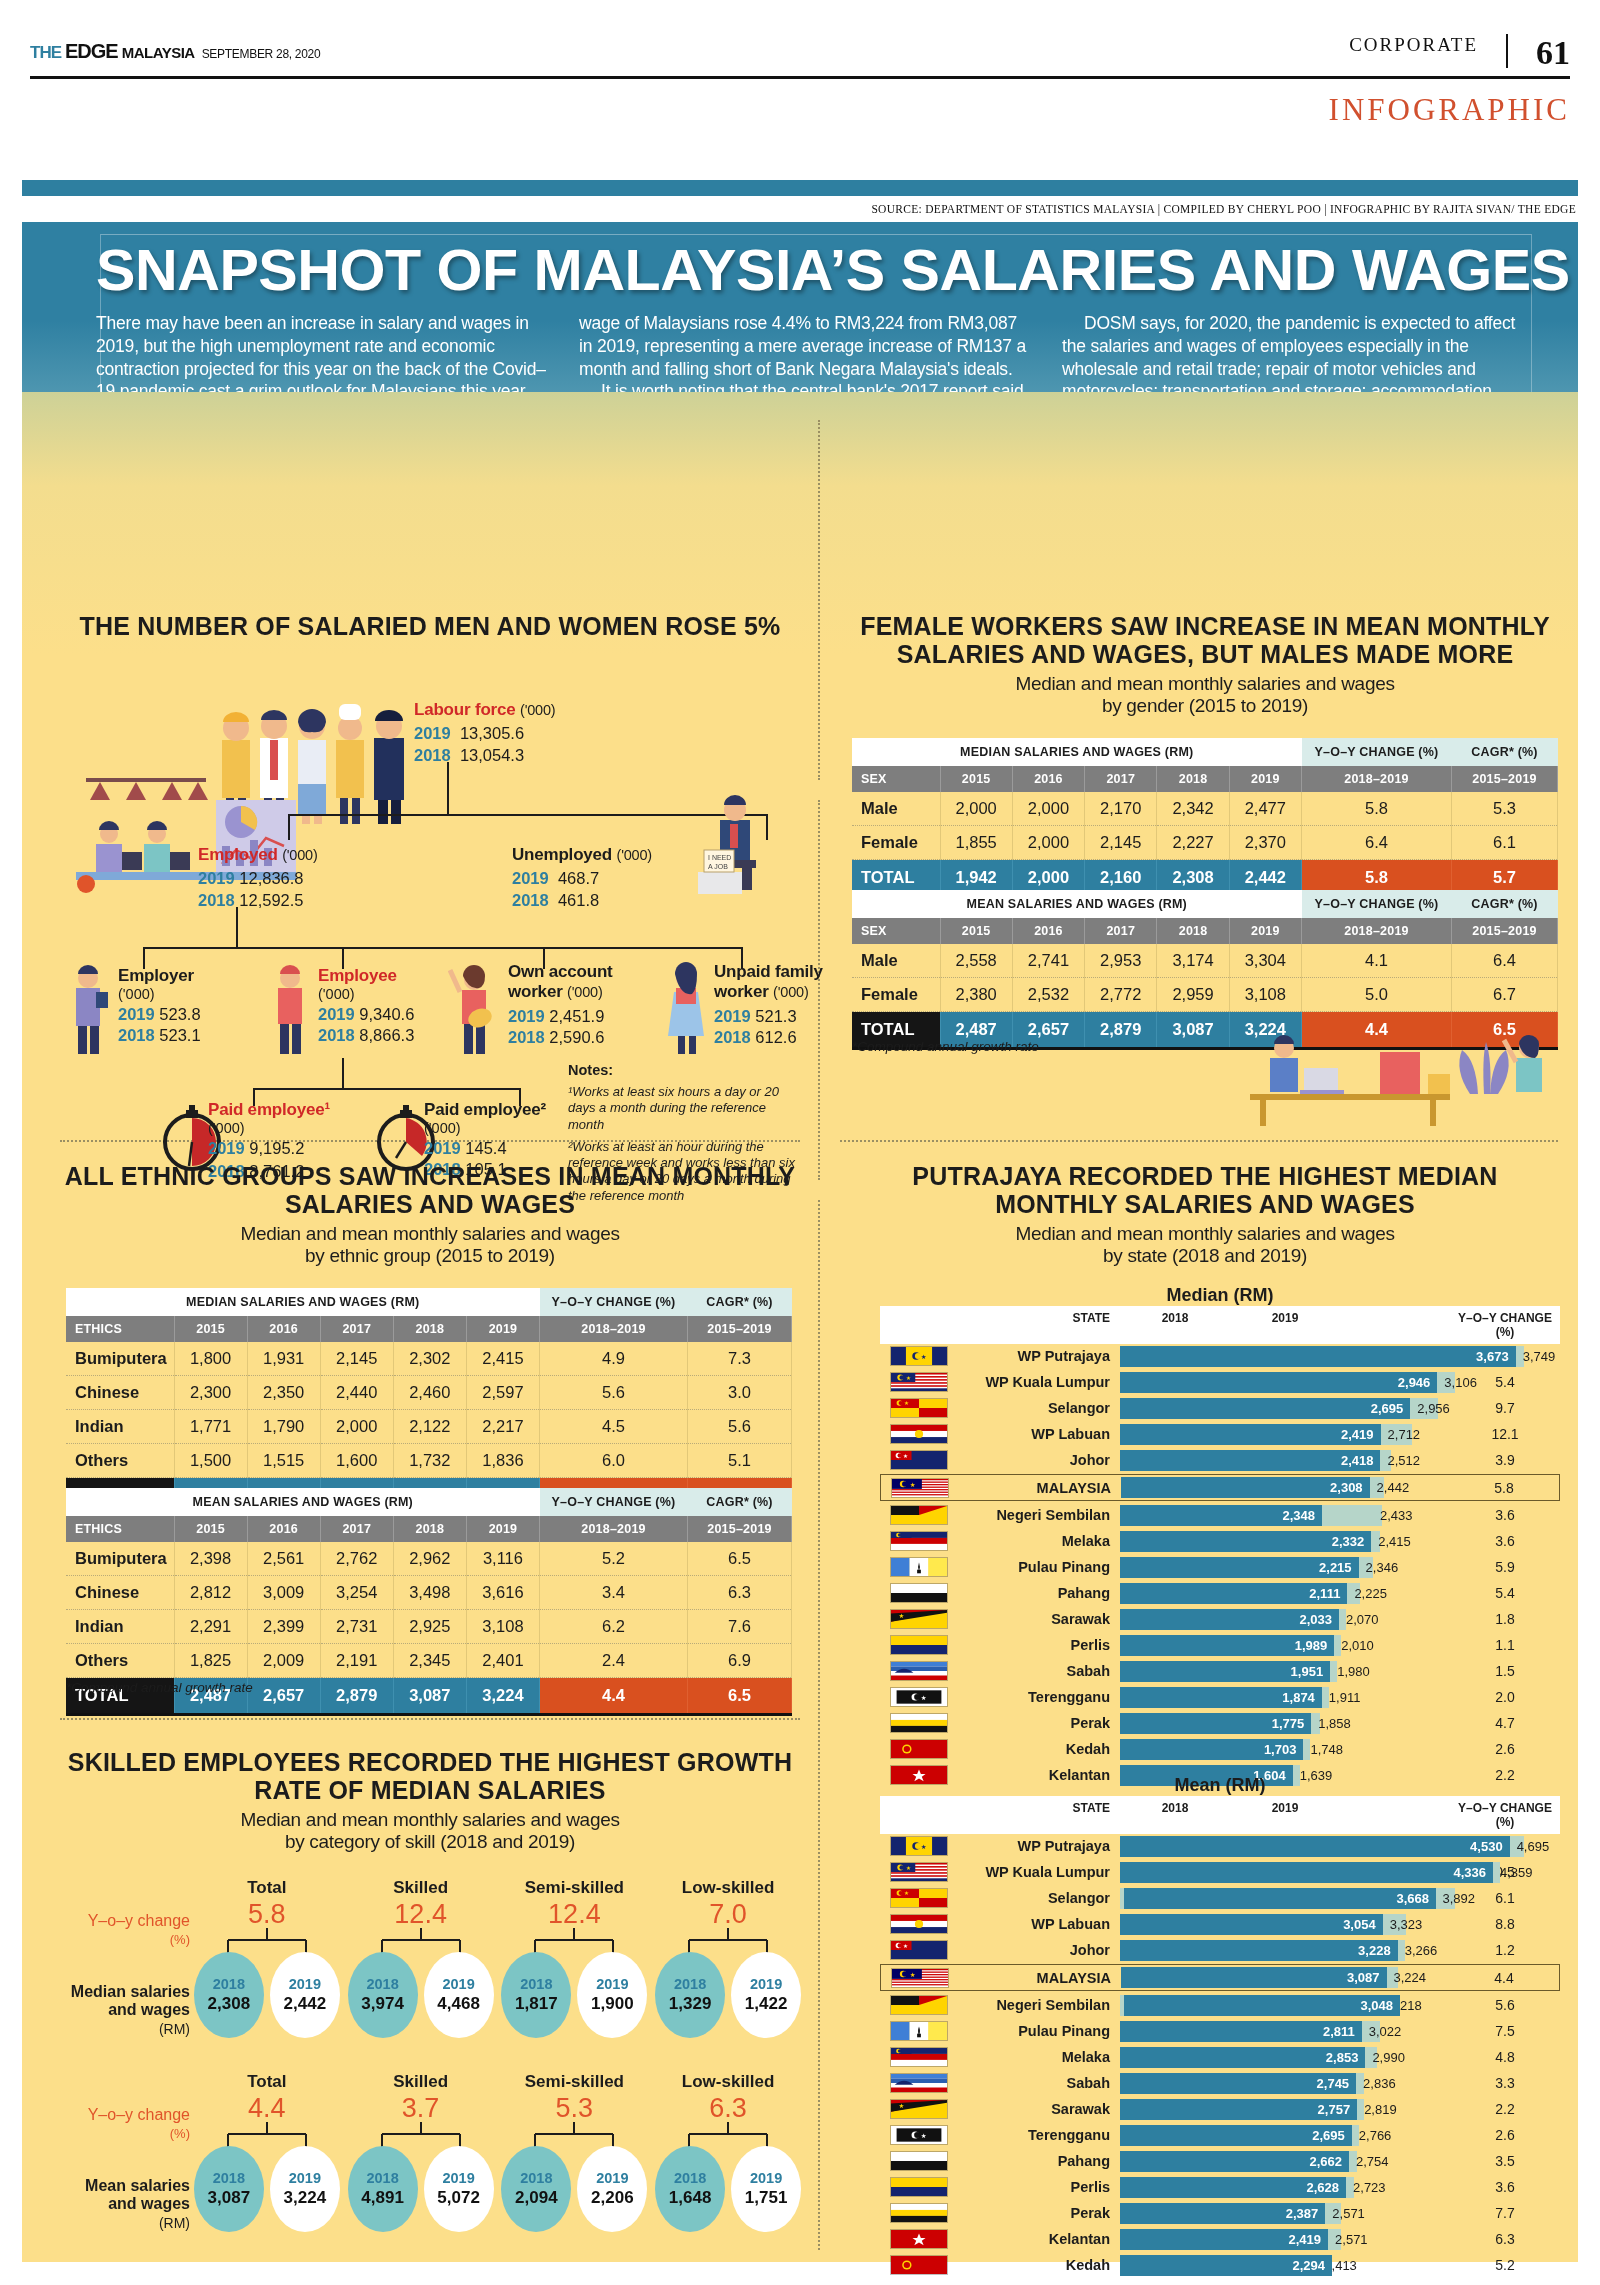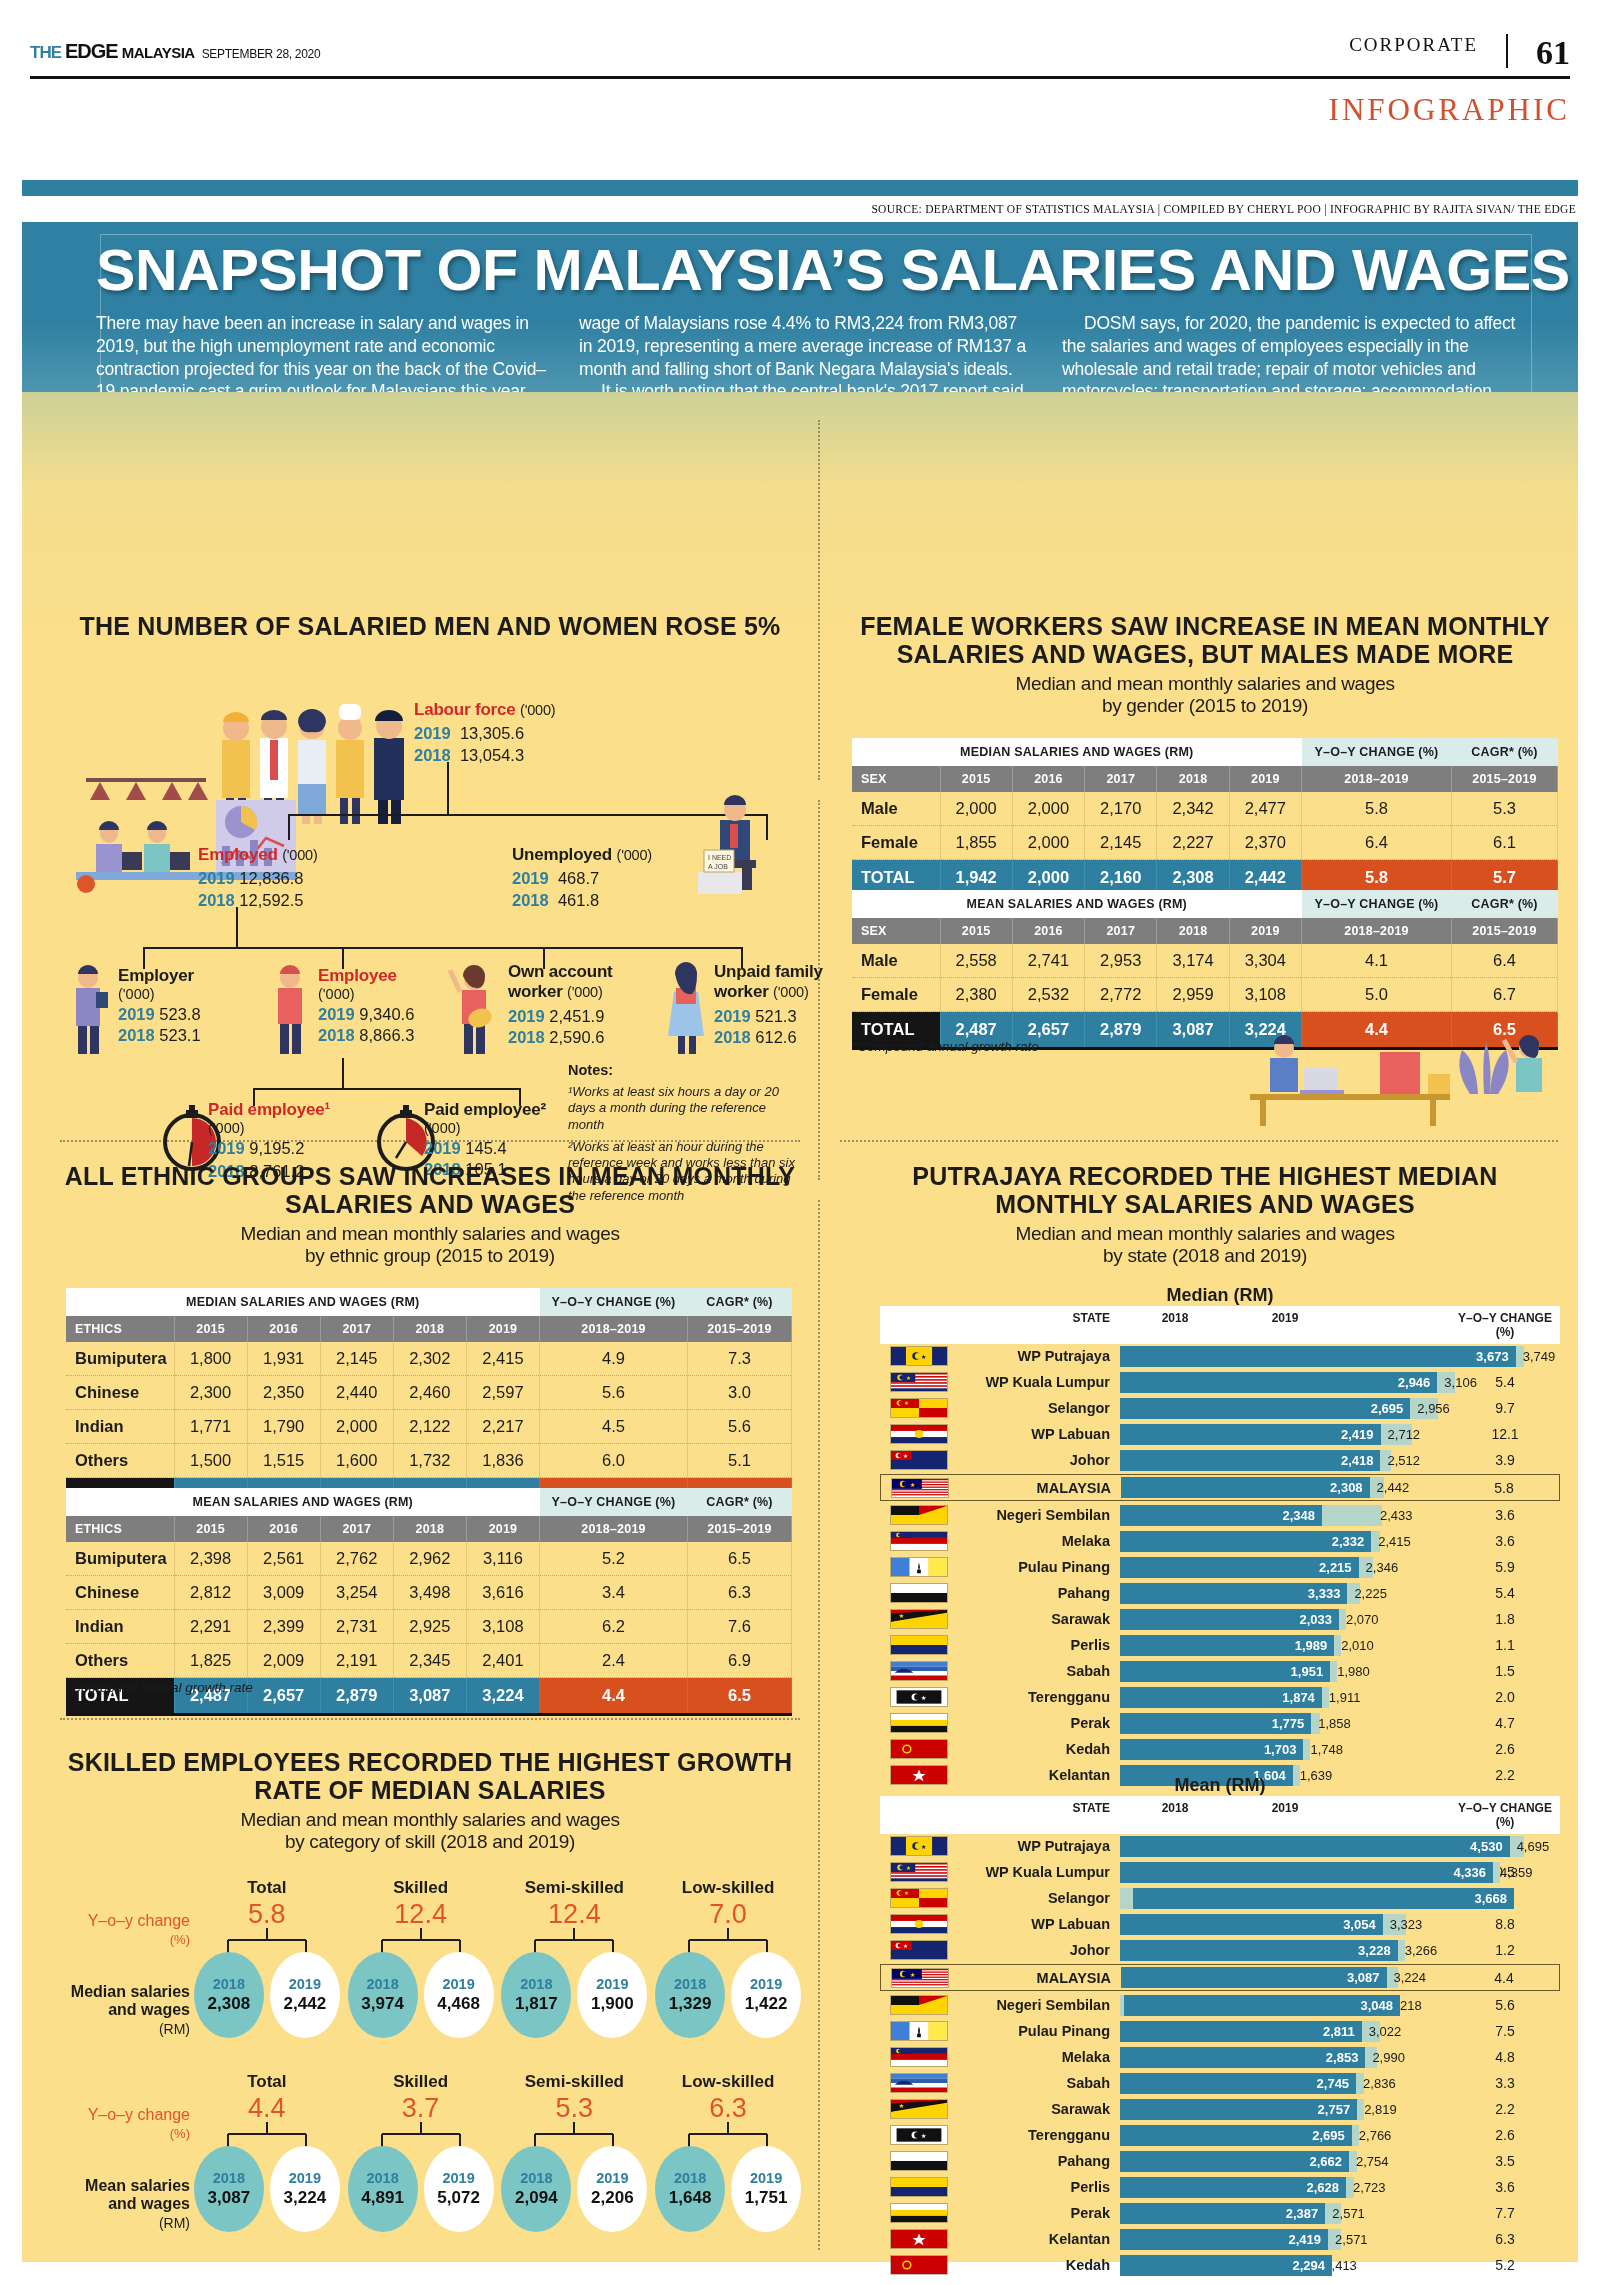--- a/index.html
+++ b/index.html
@@ -1077,21 +1077,21 @@
       <div class="st-row">
         <div class="st-flag">
           <svg viewBox="0 0 60 20" preserveAspectRatio="none" class="fg">
             <rect width="60" height="10" fill="#fff"></rect>
             <rect y="10" width="60" height="10" fill="#111"></rect>
           </svg>
         </div>
         <div class="st-name">Pahang</div>
         <div class="st-bars">
           <div class="bar19" style="left:0px;width:239.67929909514334px;padding-left:234.3991012988079px">2,225</div>
-          <div class="bar18" style="left:0px;width:227.3991012988079px">3,333</div>
+          <div class="bar18" style="left:0px;width:227.3991012988079px">2,111</div>
         </div>
         <div class="st-pct">5.4</div>
       </div>
       <div class="st-row">
         <div class="st-flag">
           <svg viewBox="0 0 60 20" preserveAspectRatio="none" class="fg">
             <rect width="60" height="20" fill="#ffd400"></rect>
             <path d="M0 0 L60 0 L0 13 Z" fill="#cc0001"></path>
             <path d="M0 4 L60 0 L60 3 L0 13 Z" fill="#111"></path>
             <text x="8" y="9" font-size="7" fill="#ffd400">★</text>
@@ -1260,21 +1260,21 @@
             <rect y="10" width="30" height="10" fill="#ffd400"></rect>
             <rect x="30" y="10" width="30" height="10" fill="#cc0001"></rect>
             <circle cx="9" cy="4.5" r="3" fill="#ffd400"></circle>
             <circle cx="10.5" cy="4.5" r="2.4" fill="#cc0001"></circle>
             <text x="14" y="7" font-size="6" fill="#ffd400">★</text>
           </svg>
         </div>
         <div class="st-name">Selangor</div>
         <div class="st-bars">
           <div class="bar19" style="left:0px;width:334.7751290243303px;padding-left:322.507495699189px">3,892</div>
-          <div class="bar18" style="left:13px;width:381px">3,668</div>
+          <div class="bar18" style="left:4px;width:312px">3,668</div>
         </div>
         <div class="st-pct">6.1</div>
       </div>
       <div class="st-row">
         <div class="st-flag">
           <svg viewBox="0 0 60 20" preserveAspectRatio="none" class="fg">
             <rect width="60" height="20" fill="#fff"></rect>
             <rect width="60" height="6.6" fill="#cc0001"></rect>
             <rect y="13.4" width="60" height="6.6" fill="#14246e"></rect>
             <circle cx="30" cy="10" r="4.4" fill="#ffd400"></circle>

